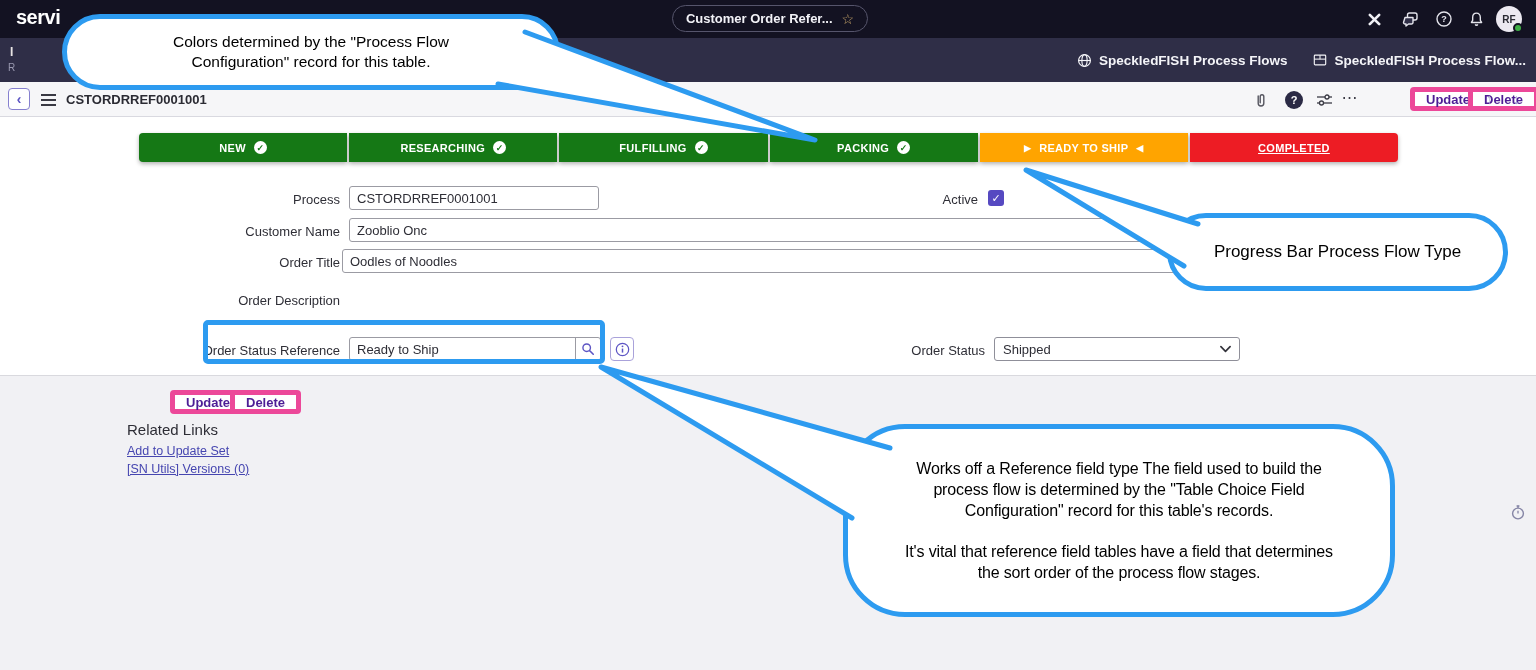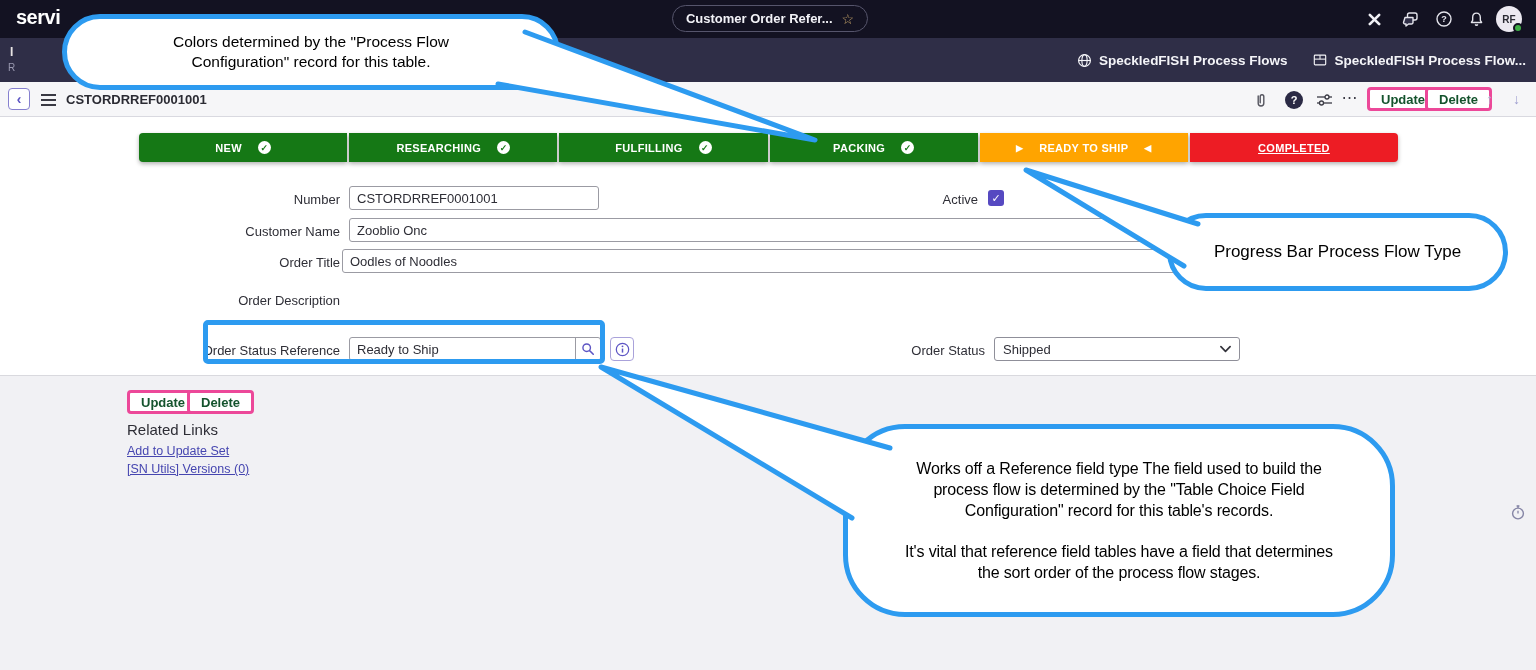--- a/index.html
+++ b/index.html
@@ -35,29 +35,29 @@
   .recbar { position:absolute; left:0; top:82px; width:1536px; height:35px; background:#f6f6f8; border-bottom:1px solid #d9d9e0; }
   .backbtn { position:absolute; left:8px; top:6px; width:22px; height:22px; background:#fff; border:1px solid #8680cf; border-radius:4px;
              color:#5d55c4; font-size:14px; font-weight:bold; display:flex; align-items:center; justify-content:center; }
   .hamburger { position:absolute; left:41px; top:12px; width:15px; }
   .hamburger div { height:2px; background:#3a3a44; margin-bottom:3px; }
   .rectitle { position:absolute; left:66px; top:10px; font-size:13px; font-weight:bold; color:#2b2b33; }
   .rec-icon { position:absolute; top:8px; width:20px; height:20px; display:flex; align-items:center; justify-content:center; }
   .help-filled { background:#2b2a45; border-radius:50%; width:18px; height:18px; color:#fff; font-size:11px; font-weight:bold;
                  display:flex; align-items:center; justify-content:center; }
   .more-dots { font-size:16px; color:#3a3a44; letter-spacing:1px; }
-  .btn { height:24px; background:#fff; border:3px solid #ec4899; border-radius:4px; color:#14532d; font-size:13px; font-weight:600;
-         padding:0 11px; display:inline-flex; align-items:center; justify-content:center; }
+  .btn { height:24px; background:#fff; border:5px solid #ec4899; border-radius:4px; color:#4c1d95; font-size:13px; font-weight:600;
+         padding:0 11px; display:inline-flex; align-items:center; justify-content:center;margin-left:43px; }
   .recbar .btn { position:absolute; top:5px; }
   .nav-arrow { position:absolute; top:9px; font-size:14px; }
 
   
   .flowbar { position:absolute; left:139px; top:133px; width:1259px; height:29px; display:flex; gap:2px;
              filter:drop-shadow(0 2px 2px rgba(0,0,0,0.3)); }
-  .stage { flex:1; display:flex; align-items:center; justify-content:center; gap:16px; color:#fff; font-size:11px;
+  .stage { flex:1; display:flex; align-items:center; justify-content:center; gap:8px; color:#fff; font-size:11px;
            font-weight:bold; letter-spacing:.3px; cursor:pointer; }
   .stage:first-child { border-radius:4px 0 0 4px; }
   .stage:last-child { border-radius:0 4px 4px 0;text-decoration:underline; }
   .chk { width:13px; height:13px; border-radius:50%; background:#fff; color:#157815; font-size:9px; font-weight:bold;
          display:flex; align-items:center; justify-content:center; }
   .stage .tri { font-size:9px; }
 
   
   .flabel { position:absolute; width:230px; text-align:right; font-size:13px; color:#2f2f37; }
   .finput { position:absolute; height:24px; background:#fff; border:1px solid #9b9ba3; border-radius:3px; font-size:13px;
@@ -220,21 +220,21 @@
     <div class="stage" style="background: rgb(255, 164, 0);">
       <span class="tri">▶</span>
       <span>READY TO SHIP</span>
       <span class="tri">◀</span>
     </div>
     <div class="stage" style="background: rgb(237, 28, 36);">
       <span>COMPLETED</span>
     </div>
   </div>
 
-  <div class="flabel" style="left:110px;top:192px">Number</div>
+  <div class="flabel" style="left:110px;top:192px">Process</div>
   <div class="finput" style="left:349px;top:186px;width:250px">CSTORDRREF0001001</div>
 
   <div class="flabel" style="left:748px;top:192px">Active</div>
   <div class="checkbox" style="left:988px;top:190px">
     <span>✓</span>
   </div>
 
   <div class="flabel" style="left:110px;top:224px">Customer Name</div>
   <div class="finput" style="left:349px;top:218px;width:893px">Zooblio Onc</div>
 

